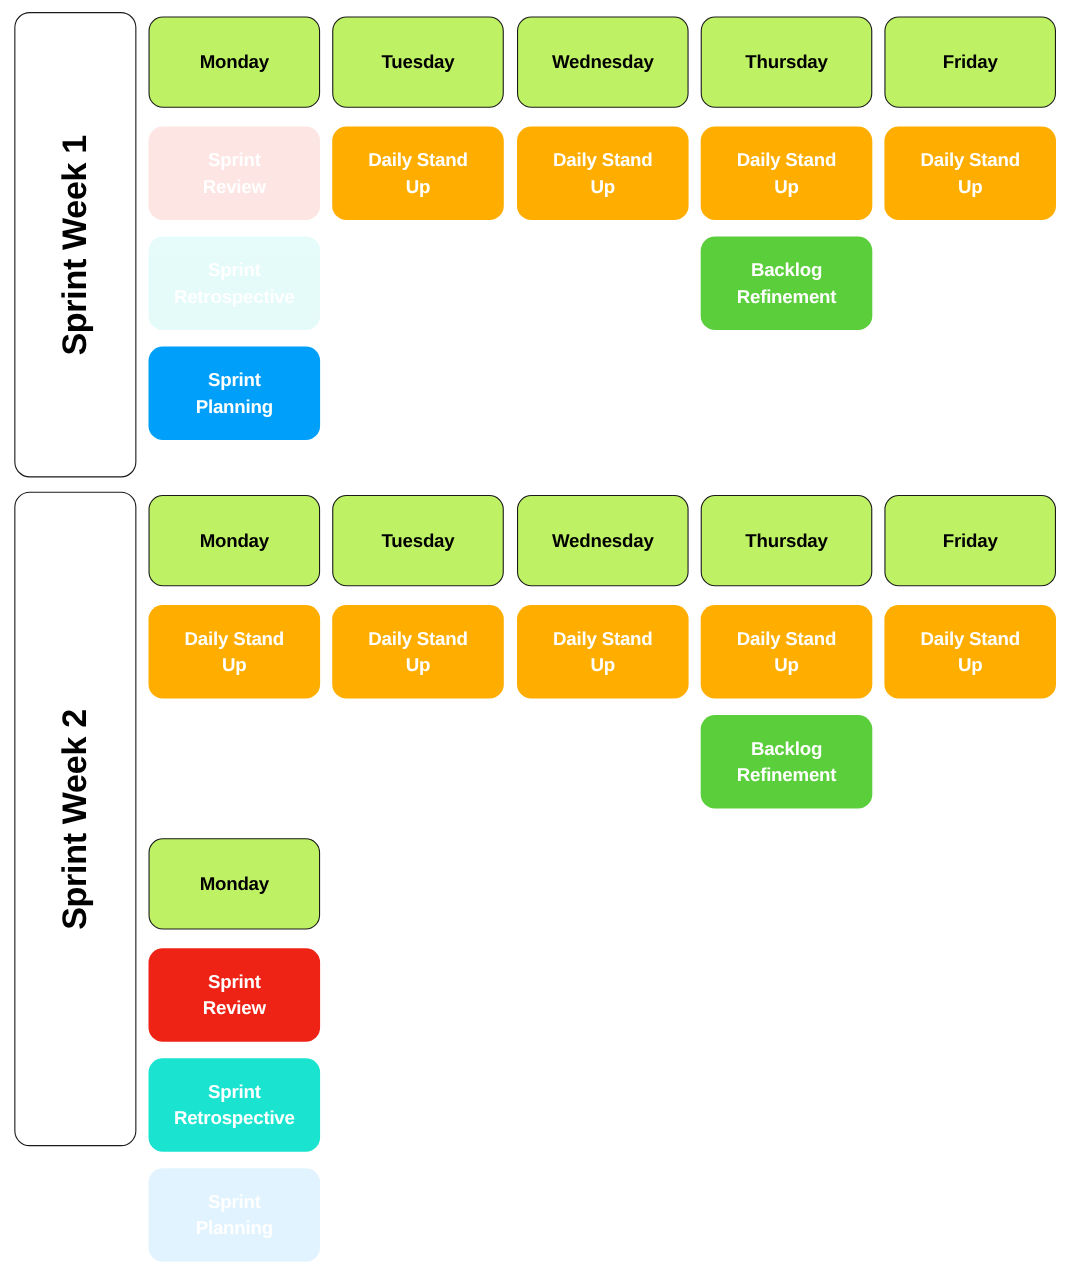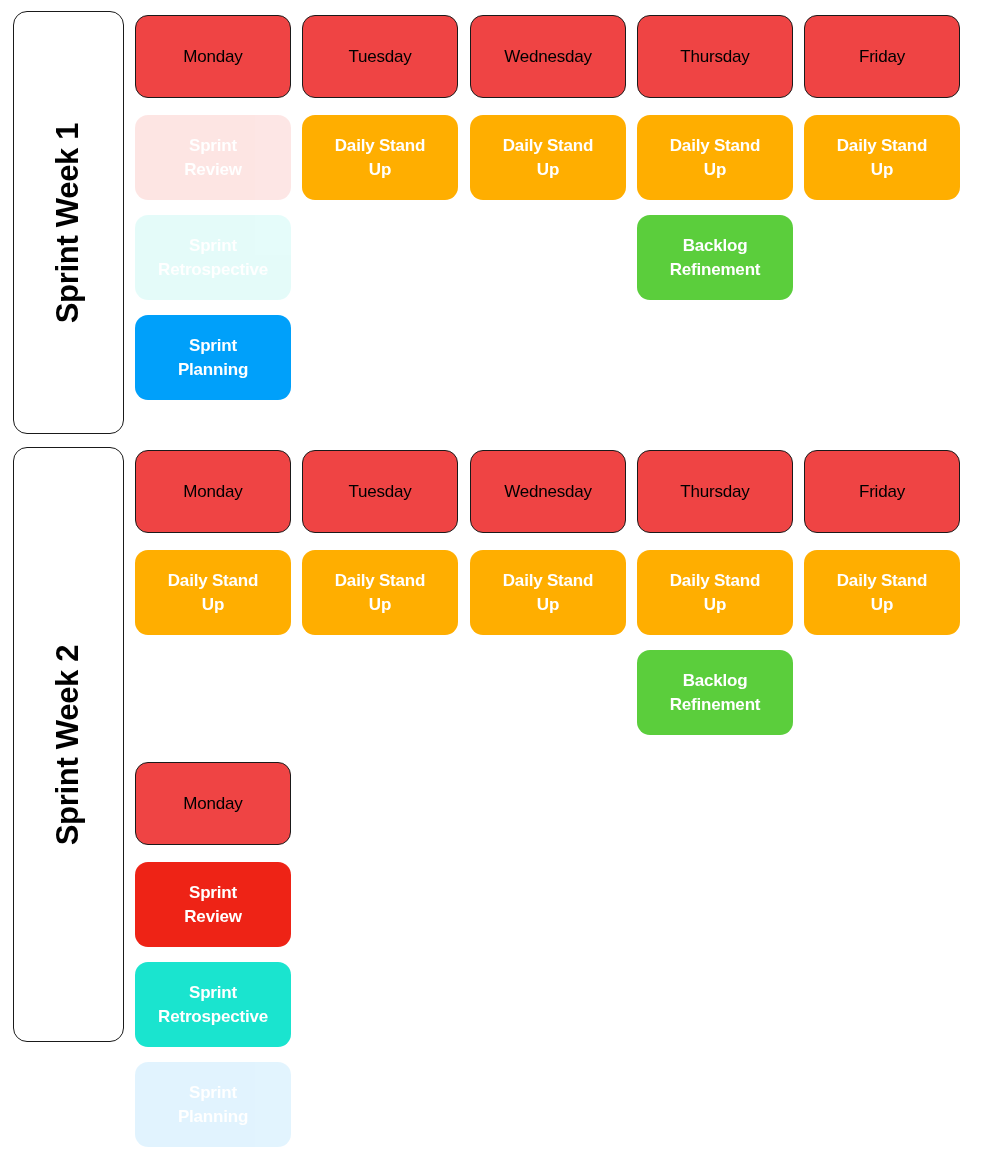--- a/index.html
+++ b/index.html
@@ -36,28 +36,28 @@
     font-size: 31px;
     font-weight: bold;
     color: #000000;
     letter-spacing: -0.3px;
   }
 
   
   .day-header {
     position: absolute;
     box-sizing: border-box;
-    background: #ef4444;
+    background: #bef264;
     border: 1.4px solid #1a1a1a;
     border-radius: 13px;
     display: flex;
     align-items: center;
     justify-content: center;
     font-size: 17px;
-    font-weight: normal;
+    font-weight: bold;
     color: #000000;
     letter-spacing: -0.2px;
   }
 
   
   .event-card {
     position: absolute;
     box-sizing: border-box;
     border-radius: 13px;
     display: flex;

